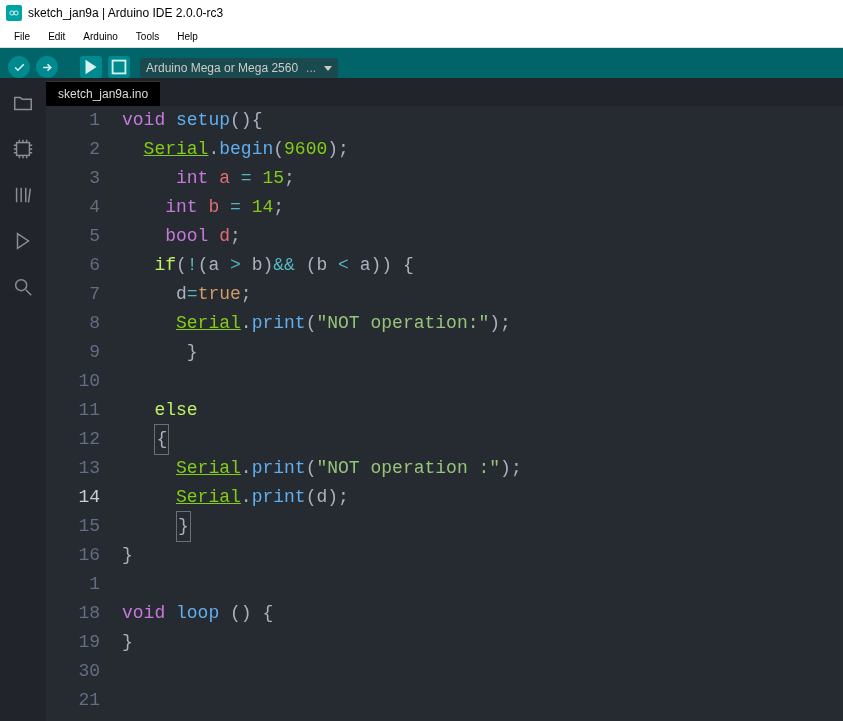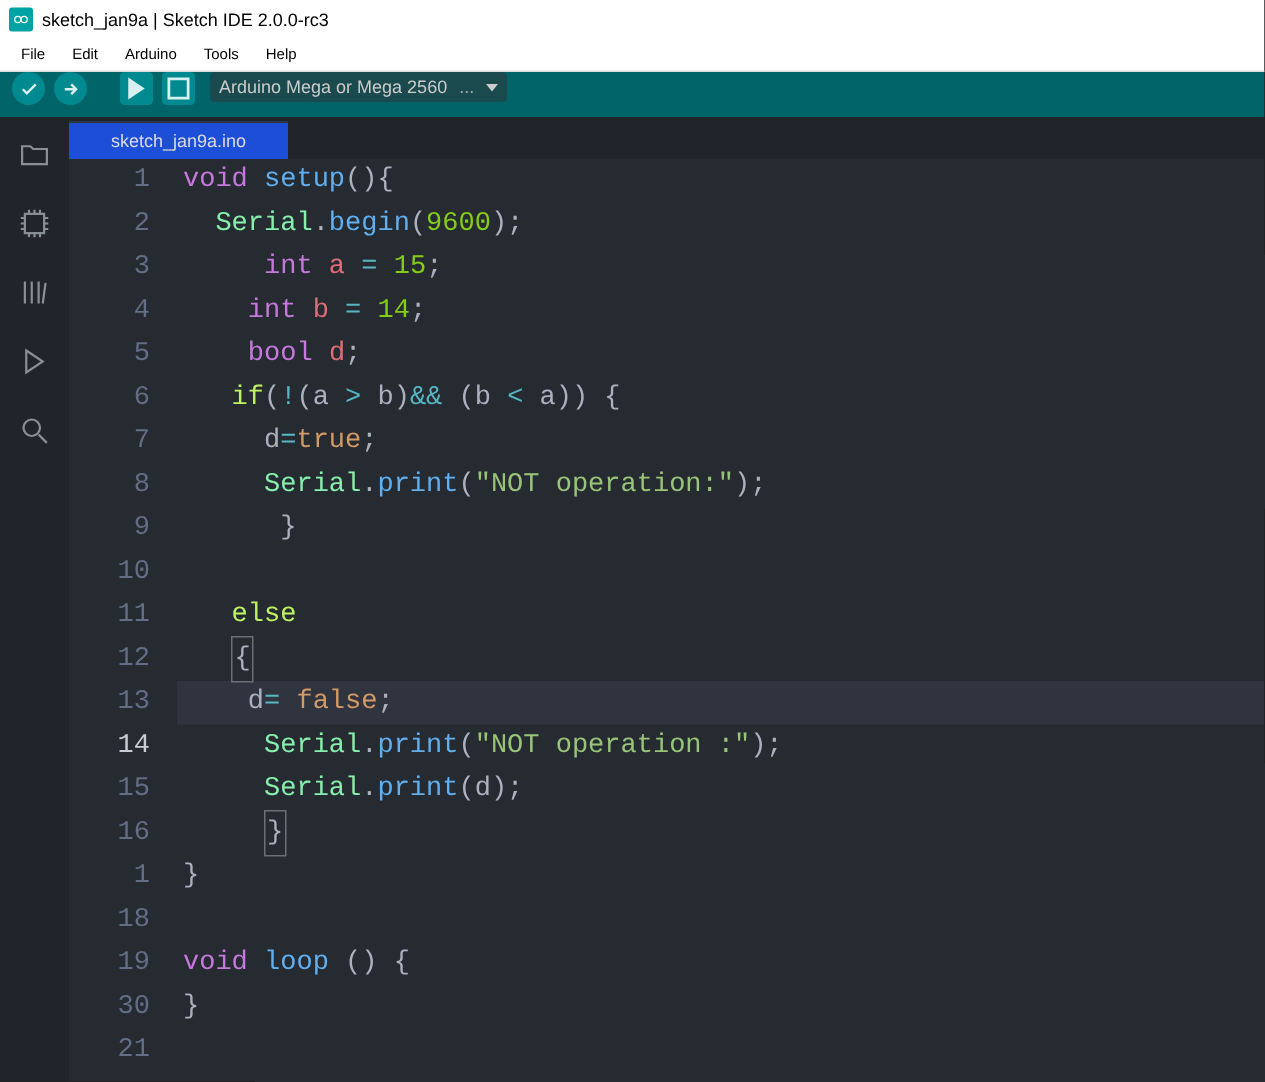--- a/index.html
+++ b/index.html
@@ -44,21 +44,21 @@
   border-bottom: 1px solid #ddd;
 }
 .menubar .menu-item {
   padding: 2px 8px;
   cursor: default;
 }
 .toolbar {
   background: #006468;
   height: 30px;
   display: flex;
-  align-items: flex-start;
+  align-items: flex-end;
   padding: 0 8px;
   gap: 6px;
 }
 .tool-btn {
   width: 22px; height: 22px;
   border-radius: 50%;
   background: #008a8f;
   display: flex;
   align-items: center;
   justify-content: center;
@@ -124,24 +124,24 @@
   flex-direction: column;
   background: #1e1e1e;
 }
 .tabbar {
   height: 28px;
   background: #21252b;
   display: flex;
   align-items: flex-end;
 }
 .tab {
-  background: #1d4ed8;
+  background: #000000;
   color: #ddd;
   font-size: 12px;
-  padding: 5px 28px;
+  padding: 5px 12px;
   border-top: 1px solid #333;
   cursor: pointer;
 }
 .editor {
   flex: 1;
   display: flex;
   font-family: Consolas, "Courier New", monospace;
   font-size: 18px;
   line-height: 29px;
   overflow: hidden;
@@ -162,21 +162,21 @@
 }
 .cline {
   height: 29px;
   white-space: pre;
   padding-left: 4px;
 }
 .cline.active { background: #2f343e; }
 .tok-kw { color: #bef264; }
 .tok-type { color: #c678dd; }
 .tok-fn { color: #61afef; }
-.tok-obj { color: #86efac; }
+.tok-obj { color: #84cc16; text-decoration: underline; }
 .tok-prop { color: #61afef; }
 .tok-num { color: #84cc16; }
 .tok-str { color: #98c379; }
 .tok-const { color: #d19a66; }
 .tok-id { color: #e06c75; }
 .tok-op { color: #56b6c2; }
 .tok-punc { color: #abb2bf; }
 .tok-plain { color: #abb2bf; }
 .bracket-box {
   display: inline-block;
@@ -188,21 +188,21 @@
 </head>
 <body>
 
 <div class="titlebar">
   <span class="tb-icon">
     <svg viewBox="0 0 24 24">
         <circle cx="7" cy="12" r="5" fill="none" stroke="#fff" stroke-width="2"></circle>
         <circle cx="17" cy="12" r="5" fill="none" stroke="#fff" stroke-width="2"></circle>
       </svg>
   </span>
-  <span>sketch_jan9a | Sketch IDE 2.0.0-rc3</span>
+  <span>sketch_jan9a | Arduino IDE 2.0.0-rc3</span>
 </div>
 
 <div class="menubar">
   <span class="menu-item">File</span>
   <span class="menu-item">Edit</span>
   <span class="menu-item">Arduino</span>
   <span class="menu-item">Tools</span>
   <span class="menu-item">Help</span>
 </div>
 
@@ -300,21 +300,20 @@
           <div class="cline"><span class="tok-plain">     </span><span class="tok-type">int</span><span class="tok-plain"> </span><span class="tok-id">a</span><span class="tok-plain"> </span><span class="tok-op">=</span><span class="tok-plain"> </span><span class="tok-num">15</span><span class="tok-punc">;</span></div>
           <div class="cline"><span class="tok-plain">    </span><span class="tok-type">int</span><span class="tok-plain"> </span><span class="tok-id">b</span><span class="tok-plain"> </span><span class="tok-op">=</span><span class="tok-plain"> </span><span class="tok-num">14</span><span class="tok-punc">;</span></div>
           <div class="cline"><span class="tok-plain">    </span><span class="tok-type">bool</span><span class="tok-plain"> </span><span class="tok-id">d</span><span class="tok-punc">;</span></div>
           <div class="cline"><span class="tok-plain">   </span><span class="tok-kw">if</span><span class="tok-punc">(</span><span class="tok-op">!</span><span class="tok-plain">(a </span><span class="tok-op">&gt;</span><span class="tok-plain"> b)</span><span class="tok-op">&amp;&amp;</span><span class="tok-plain"> (b </span><span class="tok-op">&lt;</span><span class="tok-plain"> a)) {</span></div>
           <div class="cline"><span class="tok-plain">     d</span><span class="tok-op">=</span><span class="tok-const">true</span><span class="tok-punc">;</span></div>
           <div class="cline"><span class="tok-plain">     </span><span class="tok-obj">Serial</span><span class="tok-punc">.</span><span class="tok-prop">print</span><span class="tok-punc">(</span><span class="tok-str">"NOT operation:"</span><span class="tok-punc">);</span></div>
           <div class="cline"><span class="tok-punc">      }</span></div>
           <div class="cline"><span class="tok-plain"> </span></div>
           <div class="cline"><span class="tok-plain">   </span><span class="tok-kw">else</span></div>
           <div class="cline"><span class="tok-plain">   </span><span class="tok-punc bracket-box">{</span></div>
-          <div class="cline active"><span class="tok-plain">    d</span><span class="tok-op">= </span><span class="tok-const">false</span><span class="tok-punc">;</span></div>
           <div class="cline"><span class="tok-plain">     </span><span class="tok-obj">Serial</span><span class="tok-punc">.</span><span class="tok-prop">print</span><span class="tok-punc">(</span><span class="tok-str">"NOT operation :"</span><span class="tok-punc">);</span></div>
           <div class="cline"><span class="tok-plain">     </span><span class="tok-obj">Serial</span><span class="tok-punc">.</span><span class="tok-prop">print</span><span class="tok-punc">(d);</span></div>
           <div class="cline"><span class="tok-plain">     </span><span class="tok-punc bracket-box">}</span></div>
           <div class="cline"><span class="tok-punc">}</span></div>
           <div class="cline"><span class="tok-plain"> </span></div>
           <div class="cline"><span class="tok-type">void </span><span class="tok-fn">loop</span><span class="tok-punc"> () {</span></div>
           <div class="cline"><span class="tok-punc">}</span></div>
         </div>
     </div>
   </div>

